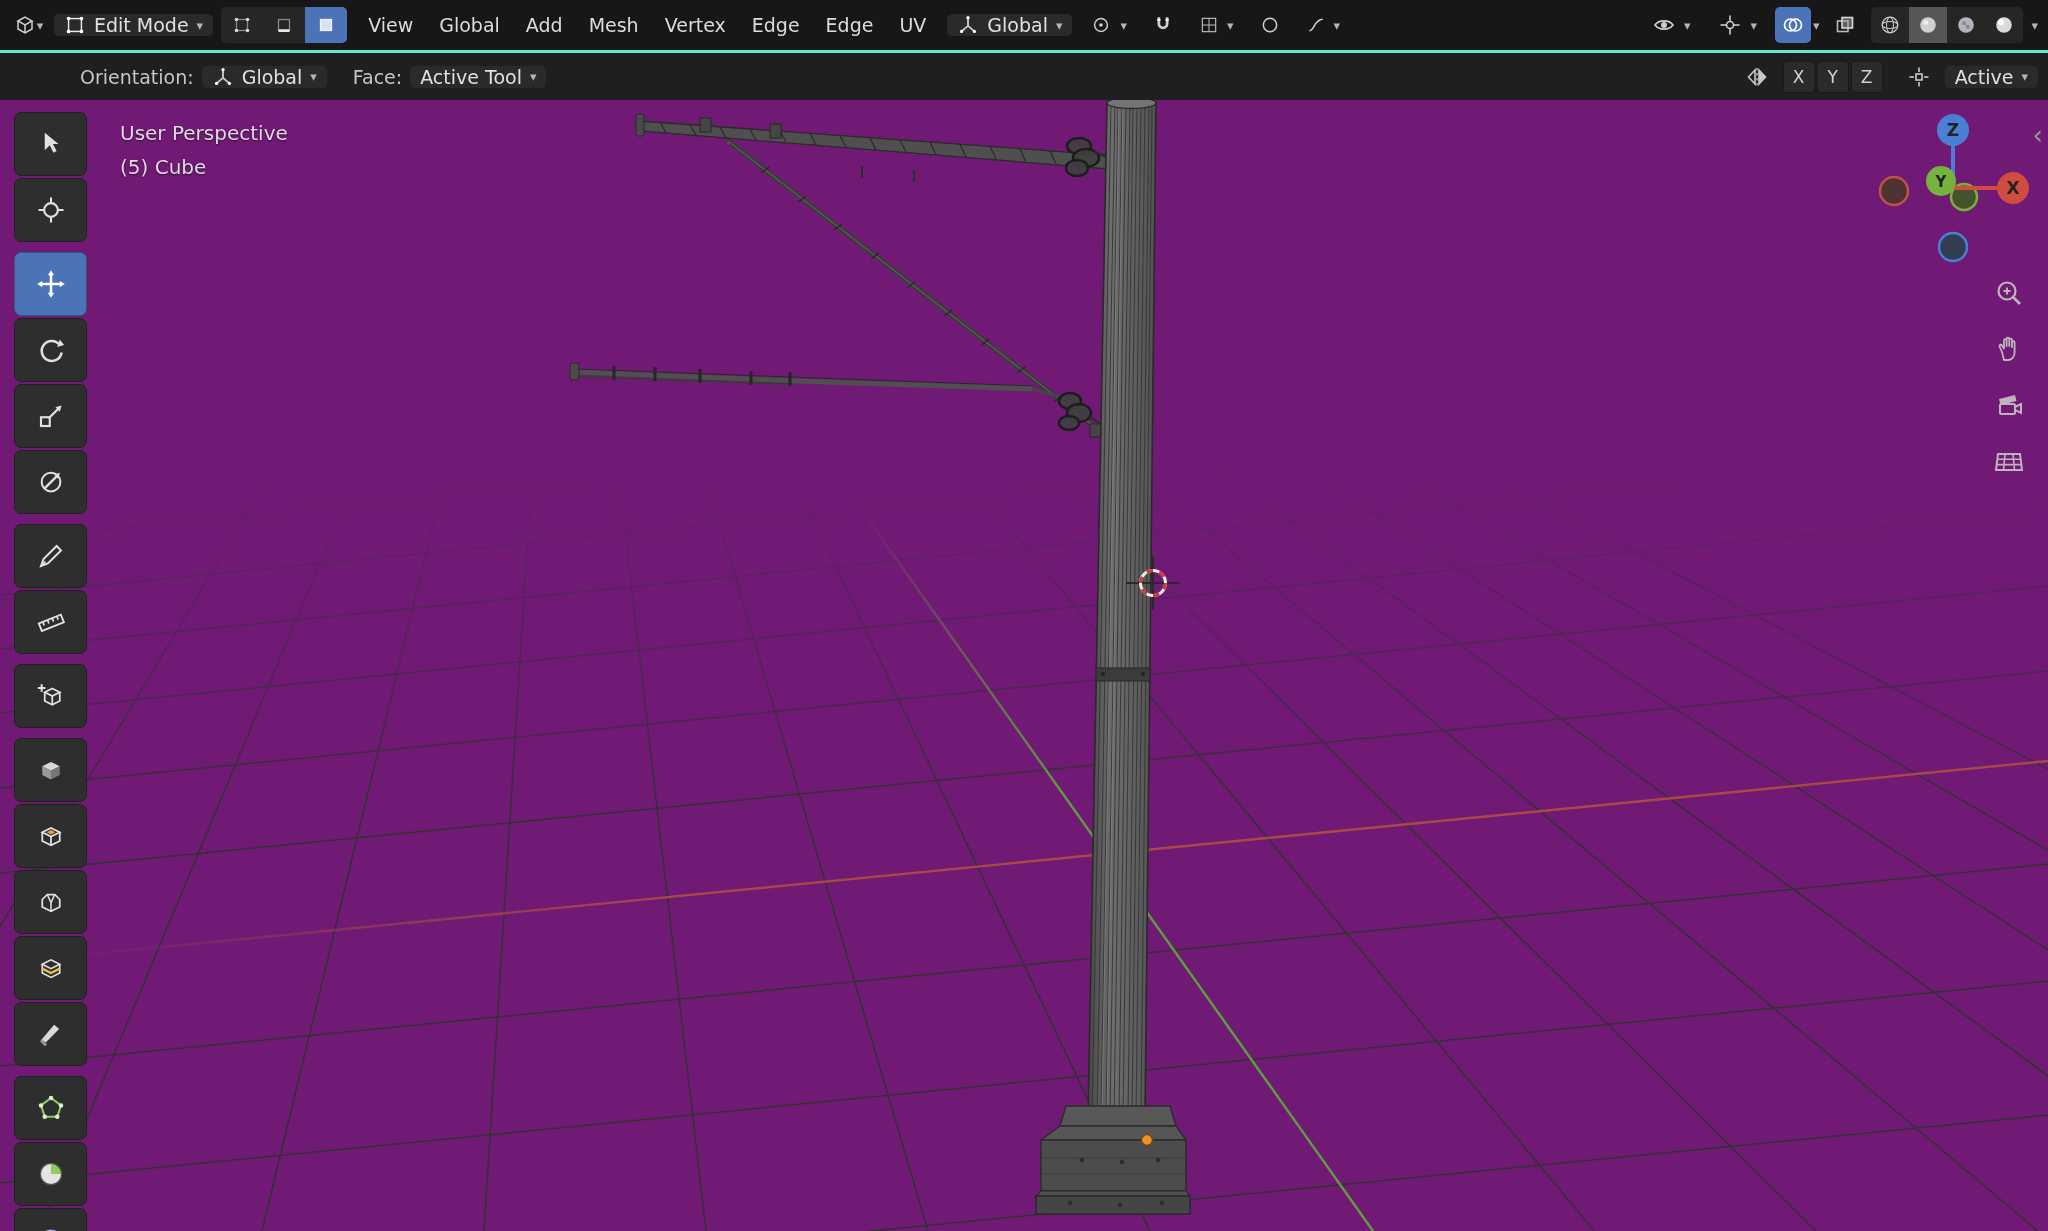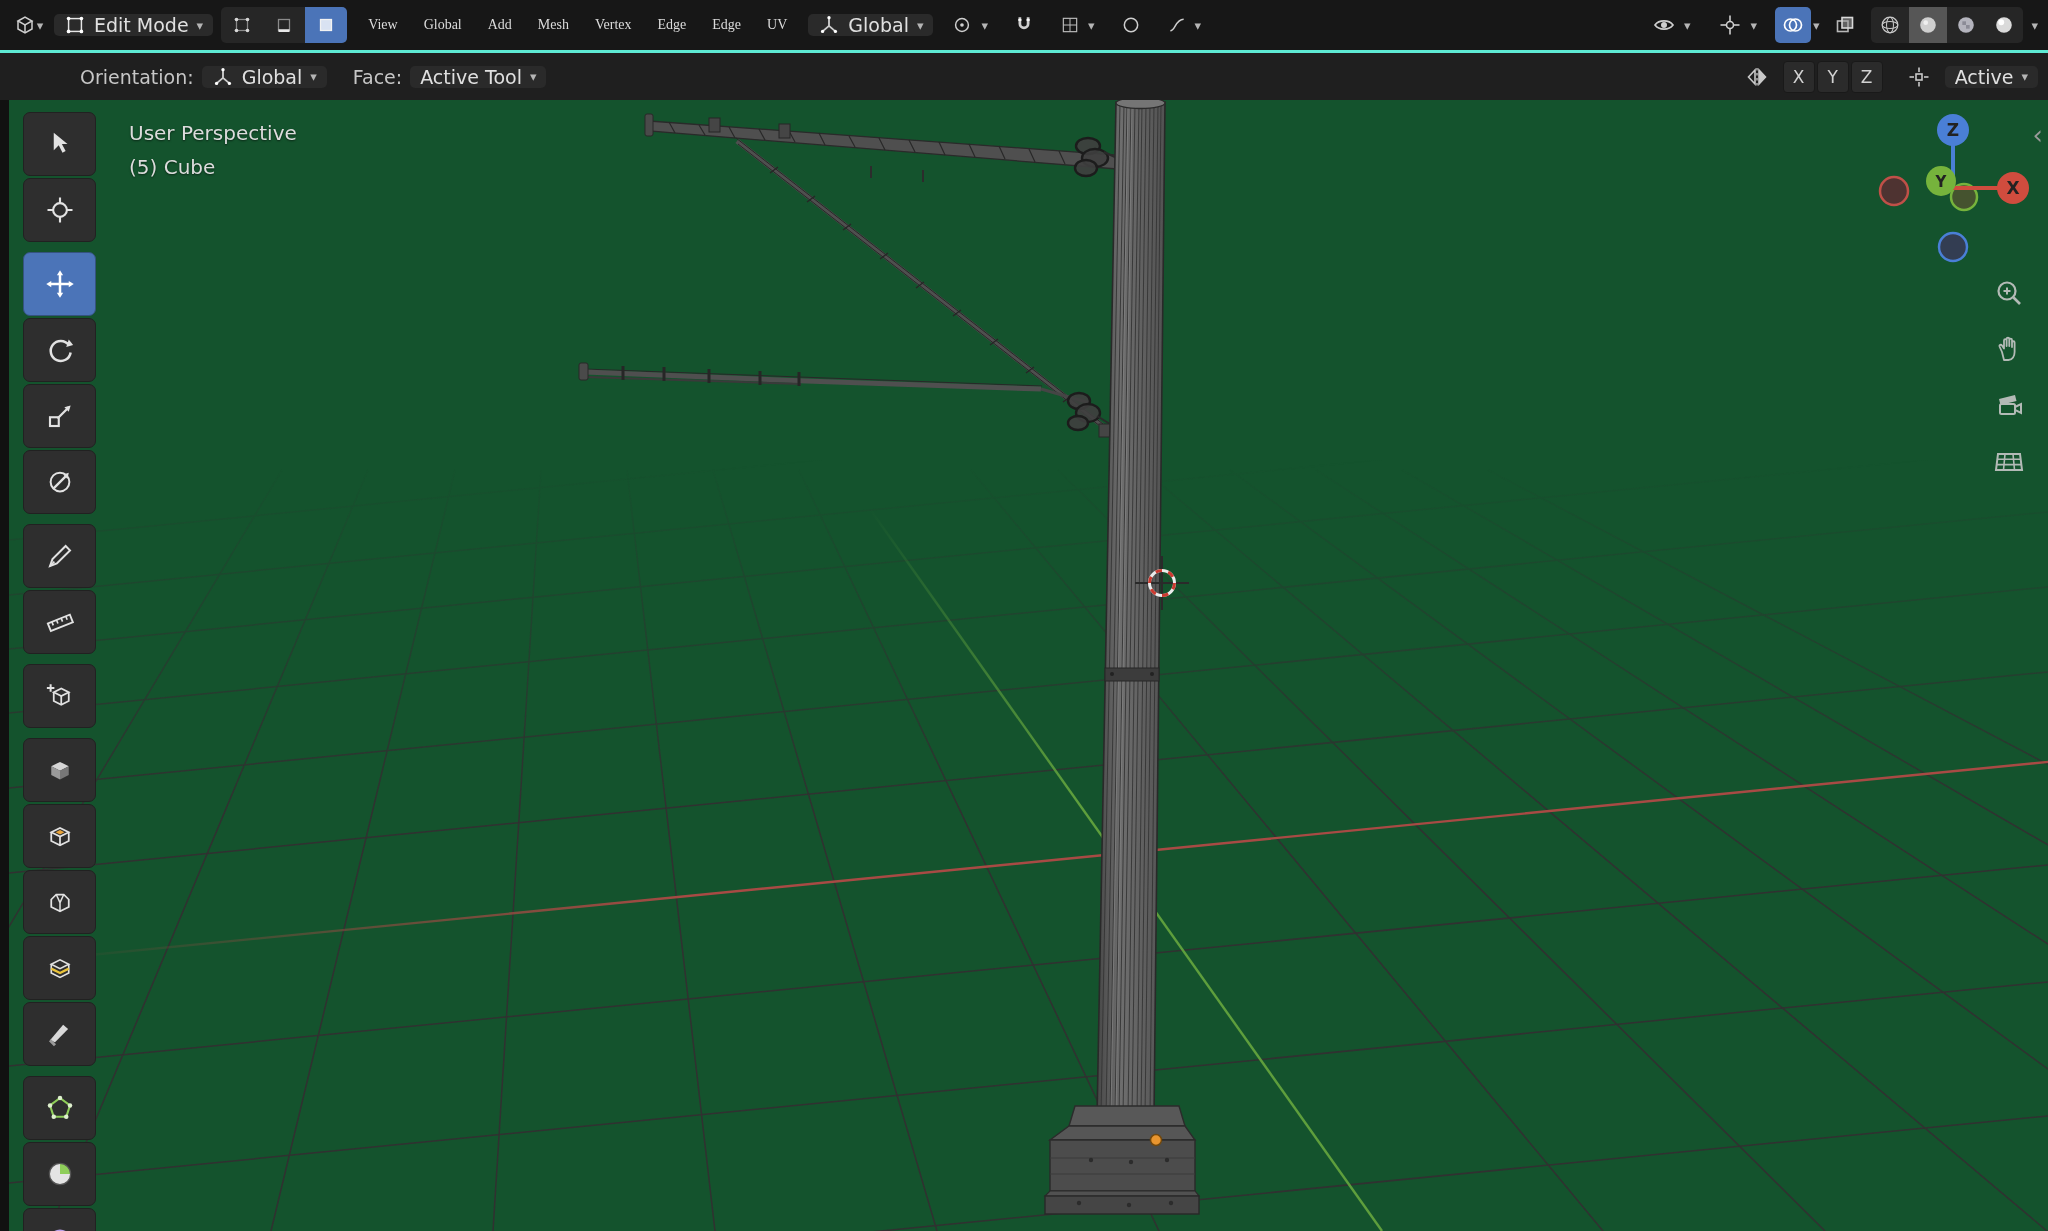--- a/index.html
+++ b/index.html
@@ -12,31 +12,31 @@
   .hdr { top:0; height:50px; background:#171717; padding:0 10px; z-index:30; }
   .tsb { top:50px; height:50px; background:#1f1f1f; border-top:3px solid #5eead4; padding:0 10px; z-index:29; }
   .grp { display:flex; align-items:center; gap:8px; }
   .dd  { display:flex; align-items:center; gap:8px; background:#2a2a2a; border-radius:5px; height:22px; padding:0 10px; }
   .dd.plain { background:transparent; }
   .ddtext { font-size:19px; color:#e0e0e0; white-space:nowrap; }
   .chev { font-size:13px; color:#b5b5b5; line-height:1; }
   .ibtn { display:flex; align-items:center; justify-content:center; height:36px; min-width:36px; border:none; background:transparent; border-radius:5px; }
   .ibtn.on { background:#4b74b8; }
   .menus { display:flex; align-items:center; }
-  .menus span { padding:0 13px; font-size:14px; color:#dcdcdc; line-height:50px; white-space:nowrap;font-family:Liberation Serif, serif; }
+  .menus span { padding:0 13px; font-size:19px; color:#dcdcdc; line-height:50px; white-space:nowrap; }
   .seg { display:flex; background:#262626; border-radius:5px; overflow:hidden; }
   .seg .sbtn { width:42px; height:36px; display:flex; align-items:center; justify-content:center; border:none; background:transparent; }
   .seg .sbtn.active { background:#4b74b8; }
   .shadeseg .sbtn { width:38px; }
   .shadeseg .sbtn.active { background:#565656; }
   .lbl { font-size:19px; color:#c6c6c6; white-space:nowrap; }
   .xyz { display:flex; gap:2px; }
   .xyz button { width:32px; height:32px; background:#2b2b2b; border:1px solid #191919; border-radius:4px; color:#d2d2d2; font-size:17px; font-family:inherit; }
 
-  .viewport { position:absolute; top:100px; left:0; right:0; bottom:0; background:#14532d; overflow:hidden;margin-left:9px; }
+  .viewport { position:absolute; top:100px; left:0; right:0; bottom:0; background:#701a75; overflow:hidden; }
   .scene { position:absolute; left:0; top:0; width:2048px; height:1131px; }
 
   .toolbar { position:absolute; left:14px; top:12px; width:76px; display:flex; flex-direction:column; gap:2px; z-index:10; }
   .tool { width:73px; height:64px; background:#2e2e2e; border:1px solid #212121; border-radius:7px; display:flex; align-items:center; justify-content:center; }
   .tool.active { background:#4b74b8; border-color:#35537f; }
   .tool.gstart { margin-top:8px; }
 
   .overlay { position:absolute; left:120px; top:16px; z-index:5; color:#dcdcdc; font-size:20px; text-shadow:0 1px 2px rgba(0,0,0,.55); }
   .overlay .line { line-height:34px; }
   .stats { margin-top:20px; display:grid; grid-template-columns:106px auto; }

